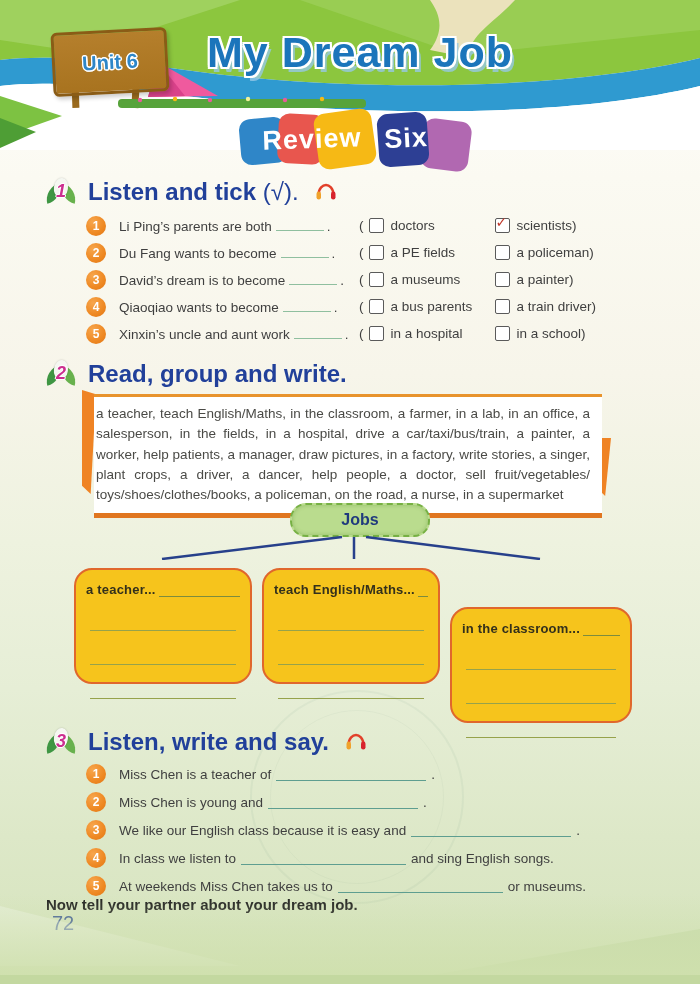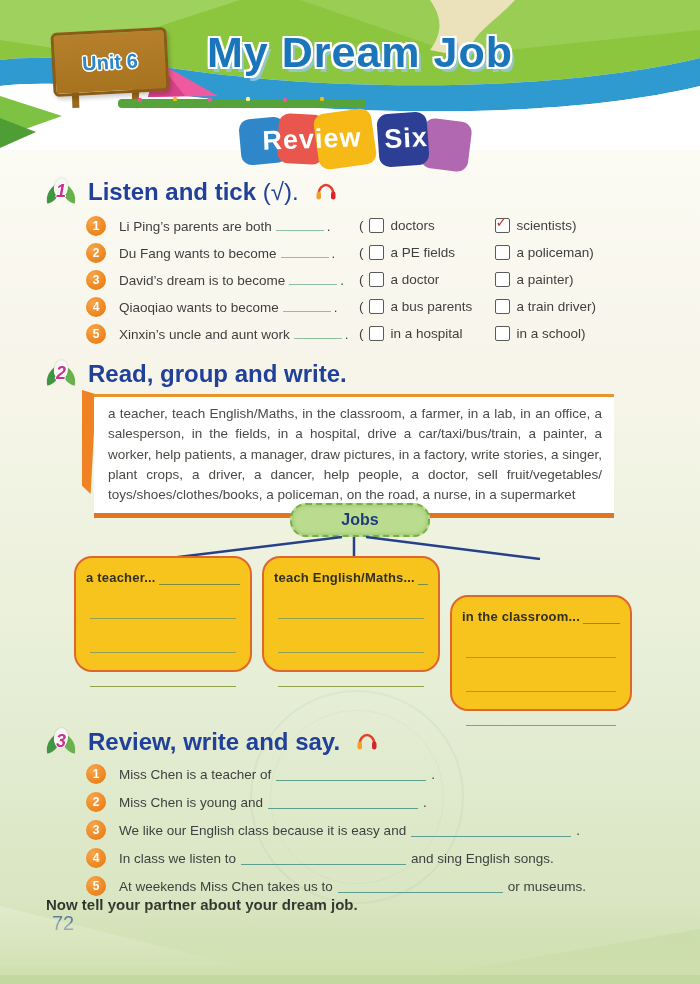--- a/index.html
+++ b/index.html
@@ -43,31 +43,31 @@
   .sent{width:240px;flex:0 0 auto;white-space:nowrap;}
   .blank1{display:inline-block;width:48px;border-bottom:1.6px solid #8fbf9f;height:12px;vertical-align:baseline;margin:0 3px 0 4px;}
   .opts{display:flex;align-items:center;white-space:nowrap;}
   .paren{margin-right:5px;color:#3f3f3f;}
   .cbox{position:relative;width:13px;height:13px;border:1.6px solid #5a5a5a;border-radius:2px;background:#fff;margin-right:7px;flex:0 0 auto;}
   .cbox .tick{position:absolute;left:0;top:-5px;font-size:14px;font-weight:bold;color:#c0392b;}
   .opt1{display:flex;align-items:flex-end;width:126px;flex:0 0 auto;}
   .opt2{display:flex;align-items:center;}
   
   .word-box{position:absolute;left:94px;top:394px;width:494px;background:#fff;
-    border-top:3px solid #e8932c;border-bottom:5px solid #e0761f;padding:7px 12px 8px 14px;
+    border-top:3px solid #e8932c;border-bottom:5px solid #e0761f;padding:7px 12px 8px 2px;
     font-size:13.5px;line-height:1.5;color:#4a4a46;text-align:justify;}
   .brush-left{position:absolute;left:82px;top:390px;width:14px;height:104px;background:#ef8324;
     clip-path:polygon(0 0,100% 4%,62% 100%,0 92%);}
   .brush-right{position:absolute;left:598px;top:438px;width:13px;height:58px;background:#ef8324;
     clip-path:polygon(20% 0,100% 0,55% 100%,0 88%);}
   
   .jobs-node{position:absolute;left:290px;top:503px;width:136px;height:30px;background:#badc8e;border:2.5px dashed #76b043;border-radius:16px;
     display:flex;align-items:center;justify-content:center;font-size:16px;font-weight:bold;color:#203a7d;box-shadow:inset 0 0 4px rgba(90,140,50,.4);}
   .connectors{position:absolute;left:70px;top:536px;}
-  .ybox{position:absolute;top:556px;height:116px;background:#f6c41c;border:2.5px solid #e0672c;border-radius:18px;box-sizing:border-box;padding:12px 10px 0 10px;}
+  .ybox{position:absolute;top:568px;height:116px;background:#f6c41c;border:2.5px solid #e0672c;border-radius:18px;box-sizing:border-box;padding:12px 10px 0 10px;}
   .yb1{left:74px;width:178px;}
   .yb2{left:262px;width:178px;}
   .yb3{left:450px;width:182px;margin-top:39px;}
   .ybox-head{display:flex;align-items:flex-end;font-weight:bold;font-size:13px;color:#33301c;letter-spacing:.2px;}
   .hline{flex:1;border-bottom:1.6px solid #7d8c3e;margin-left:3px;min-width:10px;}
   .wline{border-bottom:1.6px solid #96a24b;height:33px;margin:0 4px;}
   
   .row3{display:flex;align-items:center;height:28px;font-size:13.5px;color:#3f3f3f;white-space:nowrap;}
   .blank3{display:inline-block;border-bottom:1.6px solid #5e9e90;height:13px;margin:0 5px;}
   .w150{width:150px;} .w160{width:160px;} .w165{width:165px;}
@@ -178,21 +178,21 @@
       </span>
     </div>
 
     <div class="row">
       <span class="ncirc">3</span>
       <span class="sent"><span>David’s dream is to become</span><span class="blank1"></span><span>.</span></span>
       <span class="opts">
         <span class="paren">(</span>
         <span class="opt1">
             <span class="cbox"></span>
-            <span>a doctor</span>
+            <span>a museums</span>
           </span>
         <span class="opt2">
             <span class="cbox"></span>
             <span>a painter)</span>
           </span>
       </span>
     </div>
 
     <div class="row">
       <span class="ncirc">4</span>
@@ -280,21 +280,21 @@
       <div class="inner"></div>
     </div>
 
   <div class="sec-head" style="top:726px;">
     <span class="leaf-icon">
       <span class="l1"></span>
         <span class="l2"></span>
         <span class="petal"></span>
       <span class="num">3</span>
     </span>
-    <span class="sec-title">Review, write and say.</span>
+    <span class="sec-title">Listen, write and say.</span>
     <svg class="hp" width="22" height="18" viewBox="0 0 22 18">
       <path d="M3.5 12 C3.5 5 8 2 11 2 C14 2 18.5 5 18.5 12" fill="none" stroke="#e2402a" stroke-width="2.4" stroke-linecap="round"></path>
       <rect x="1.5" y="8.5" width="4.5" height="8" rx="2.2" fill="#f0a22c"></rect>
       <rect x="16" y="8.5" width="4.5" height="8" rx="2.2" fill="#d8242e"></rect>
     </svg>
   </div>
 
   <div class="rows" style="top:760px;">
     <div class="row3">
       <span class="ncirc">1</span>

